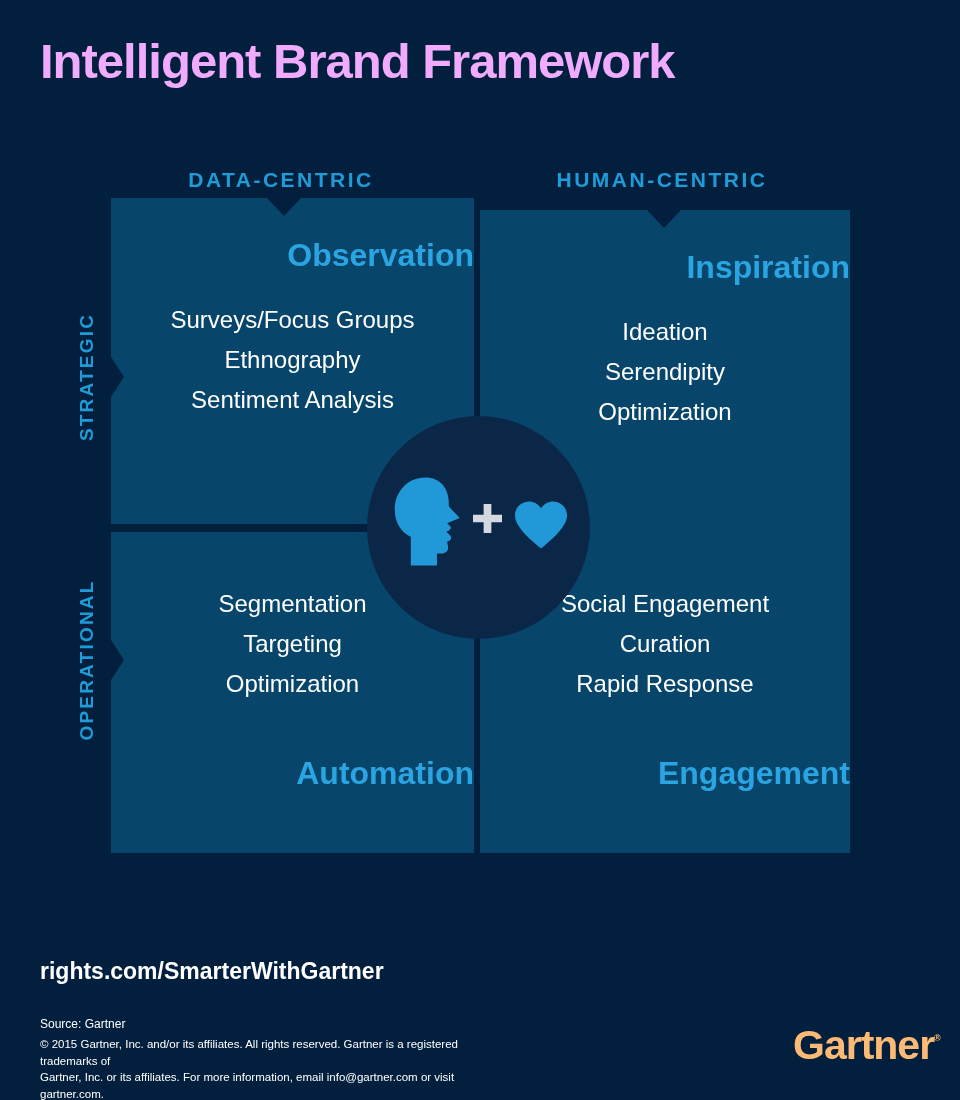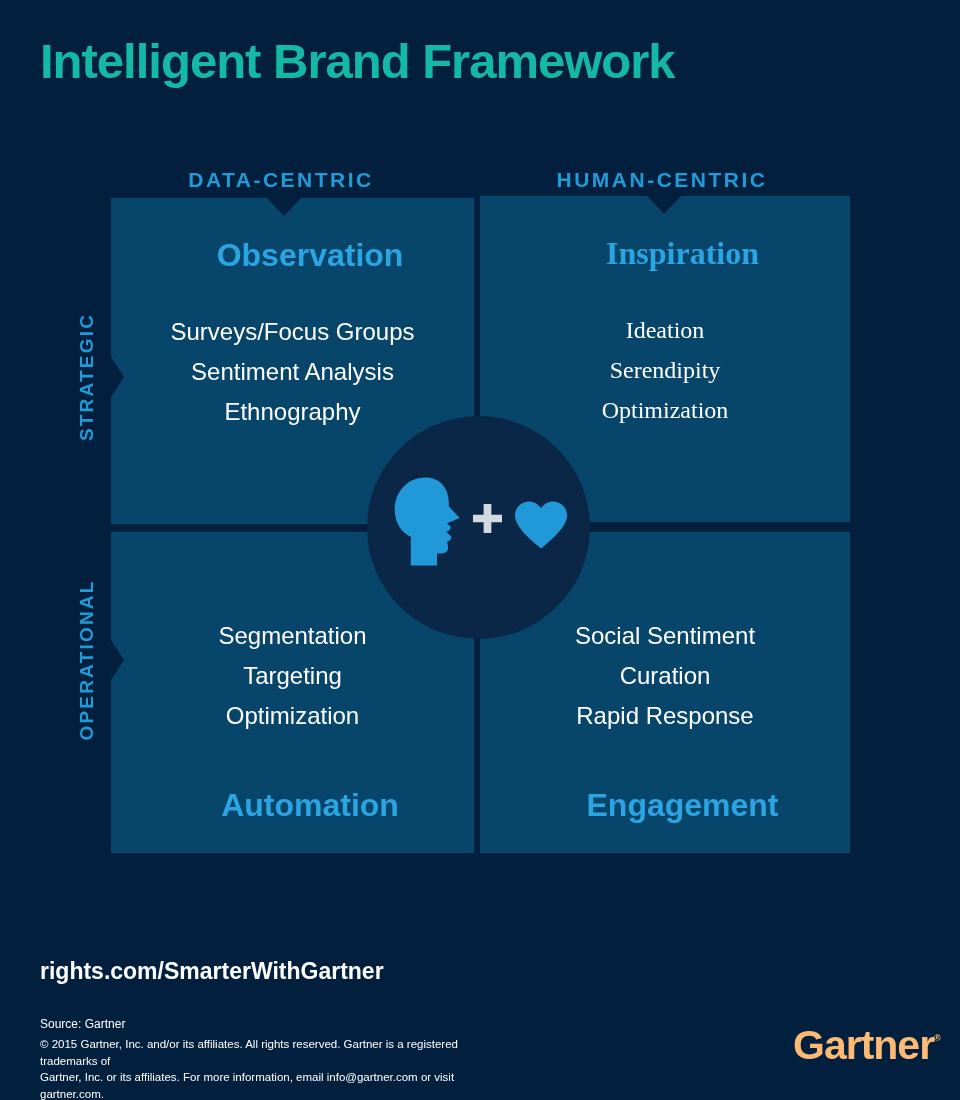--- a/index.html
+++ b/index.html
@@ -16,21 +16,21 @@
   .canvas{
     position:relative;
     width:960px;height:1100px;
     background:var(--bg);
     overflow:hidden;
     font-family:"Liberation Sans","DejaVu Sans",sans-serif;
     color:#fff;
   }
   .title{
     position:absolute;left:40px;top:33px;
-    font-size:49px;font-weight:bold;letter-spacing:-1px;color:#14b8a6;
+    font-size:49px;font-weight:bold;letter-spacing:-1px;color:#f0abfc;
   }
   .col-label{
     position:absolute;top:168px;
     transform:translateX(-50%);
     font-size:21px;font-weight:bold;letter-spacing:2.5px;
     color:var(--label-blue);white-space:nowrap;
   }
   .col-label.left{left:281px;text-align:center;}
   .col-label.right{left:662px;}
   .row-label{
@@ -38,50 +38,50 @@
     transform:translate(-50%,-50%) rotate(-90deg);
     font-size:19px;font-weight:bold;letter-spacing:2.2px;
     color:var(--label-blue);white-space:nowrap;
   }
   .row-label.top{top:377px;}
   .row-label.bottom{top:660px;}
   .panel{
     position:absolute;background:var(--panel);
   }
   .panel.tl{left:111px;top:198px;width:363px;height:326px;}
-  .panel.tr{left:480px;top:196px;width:370px;height:326px;font-family:Liberation Serif, serif;}
+  .panel.tr{left:480px;top:210px;width:370px;height:326px;}
   .panel.bl{left:111px;top:532px;width:363px;height:321px;}
   .panel.br{left:480px;top:532px;width:370px;height:321px;}
   .notch-down{
     position:absolute;top:0;width:0;height:0;
     border-left:17px solid transparent;border-right:17px solid transparent;
     border-top:18px solid var(--bg);
   }
   .panel.tl .notch-down{left:156px;}
   .panel.tr .notch-down{left:167px;}
   .notch-right{
     position:absolute;left:0;width:0;height:0;
     border-top:20px solid transparent;border-bottom:20px solid transparent;
     border-left:13px solid var(--bg);
   }
   .panel.tl .notch-right{top:159px;}
   .panel.bl .notch-right{top:108px;}
   .q-heading{
-    text-align:center;
+    text-align:right;
     font-size:32px;font-weight:bold;color:var(--accent);
     line-height:34px;
     padding-left:35px;
   }
   .panel.tl .q-heading,.panel.tr .q-heading{margin-top:40px;}
   .q-items{
     text-align:center;font-size:24px;color:#fff;line-height:40px;
     font-weight:normal;
   }
-  .panel.tl .q-items,.panel.tr .q-items{margin-top:40px;}
-  .panel.bl .q-items,.panel.br .q-items{padding-top:84px;}
+  .panel.tl .q-items,.panel.tr .q-items{margin-top:28px;}
+  .panel.bl .q-items,.panel.br .q-items{padding-top:52px;}
   .panel.bl .q-heading,.panel.br .q-heading{margin-top:52px;}
   .center-circle{
     position:absolute;left:367px;top:416px;width:223px;height:223px;
     border-radius:50%;background:var(--circle);
   }
   .head-icon{position:absolute;left:21px;top:59px;width:76px;height:93px;}
   .plus-icon{position:absolute;left:106px;top:88px;width:29px;height:29px;}
   .heart-icon{position:absolute;left:148px;top:85px;width:52px;height:48px;}
   .footer-url{
     position:absolute;left:40px;top:958px;
@@ -114,22 +114,22 @@
 
   <div class="row-label top">STRATEGIC</div>
   <div class="row-label bottom">OPERATIONAL</div>
 
   <div class="panel tl">
     <div class="notch-down"></div>
     <div class="notch-right"></div>
     <div class="q-heading">Observation</div>
     <div class="q-items">
       <div>Surveys/Focus Groups</div>
+      <div>Ethnography</div>
       <div>Sentiment Analysis</div>
-      <div>Ethnography</div>
     </div>
   </div>
 
   <div class="panel tr">
     <div class="notch-down"></div>
     <div class="q-heading">Inspiration</div>
     <div class="q-items">
       <div>Ideation</div>
       <div>Serendipity</div>
       <div>Optimization</div>
@@ -141,21 +141,21 @@
     <div class="q-items">
       <div>Segmentation</div>
       <div>Targeting</div>
       <div>Optimization</div>
     </div>
     <div class="q-heading">Automation</div>
   </div>
 
   <div class="panel br">
     <div class="q-items">
-      <div>Social Sentiment</div>
+      <div>Social Engagement</div>
       <div>Curation</div>
       <div>Rapid Response</div>
     </div>
     <div class="q-heading">Engagement</div>
   </div>
 
   <div class="center-circle">
     <svg class="head-icon" viewBox="0 0 90 108" xmlns="http://www.w3.org/2000/svg">
       <path fill="#2199D8" d="M44 2 C23 2 8 19 8 40 C8 56 16 67 27 72 L27 106 L58 106 L58 92 L63 92 C69 92 72 88 71 83 L70 78 C74 77 76 74 74 71 L69 66 C73 65 75 63 74 60 L70 56 L85 50 C80 44 75 40 72 36 C73 16 63 2 44 2 Z"></path>
     </svg>

